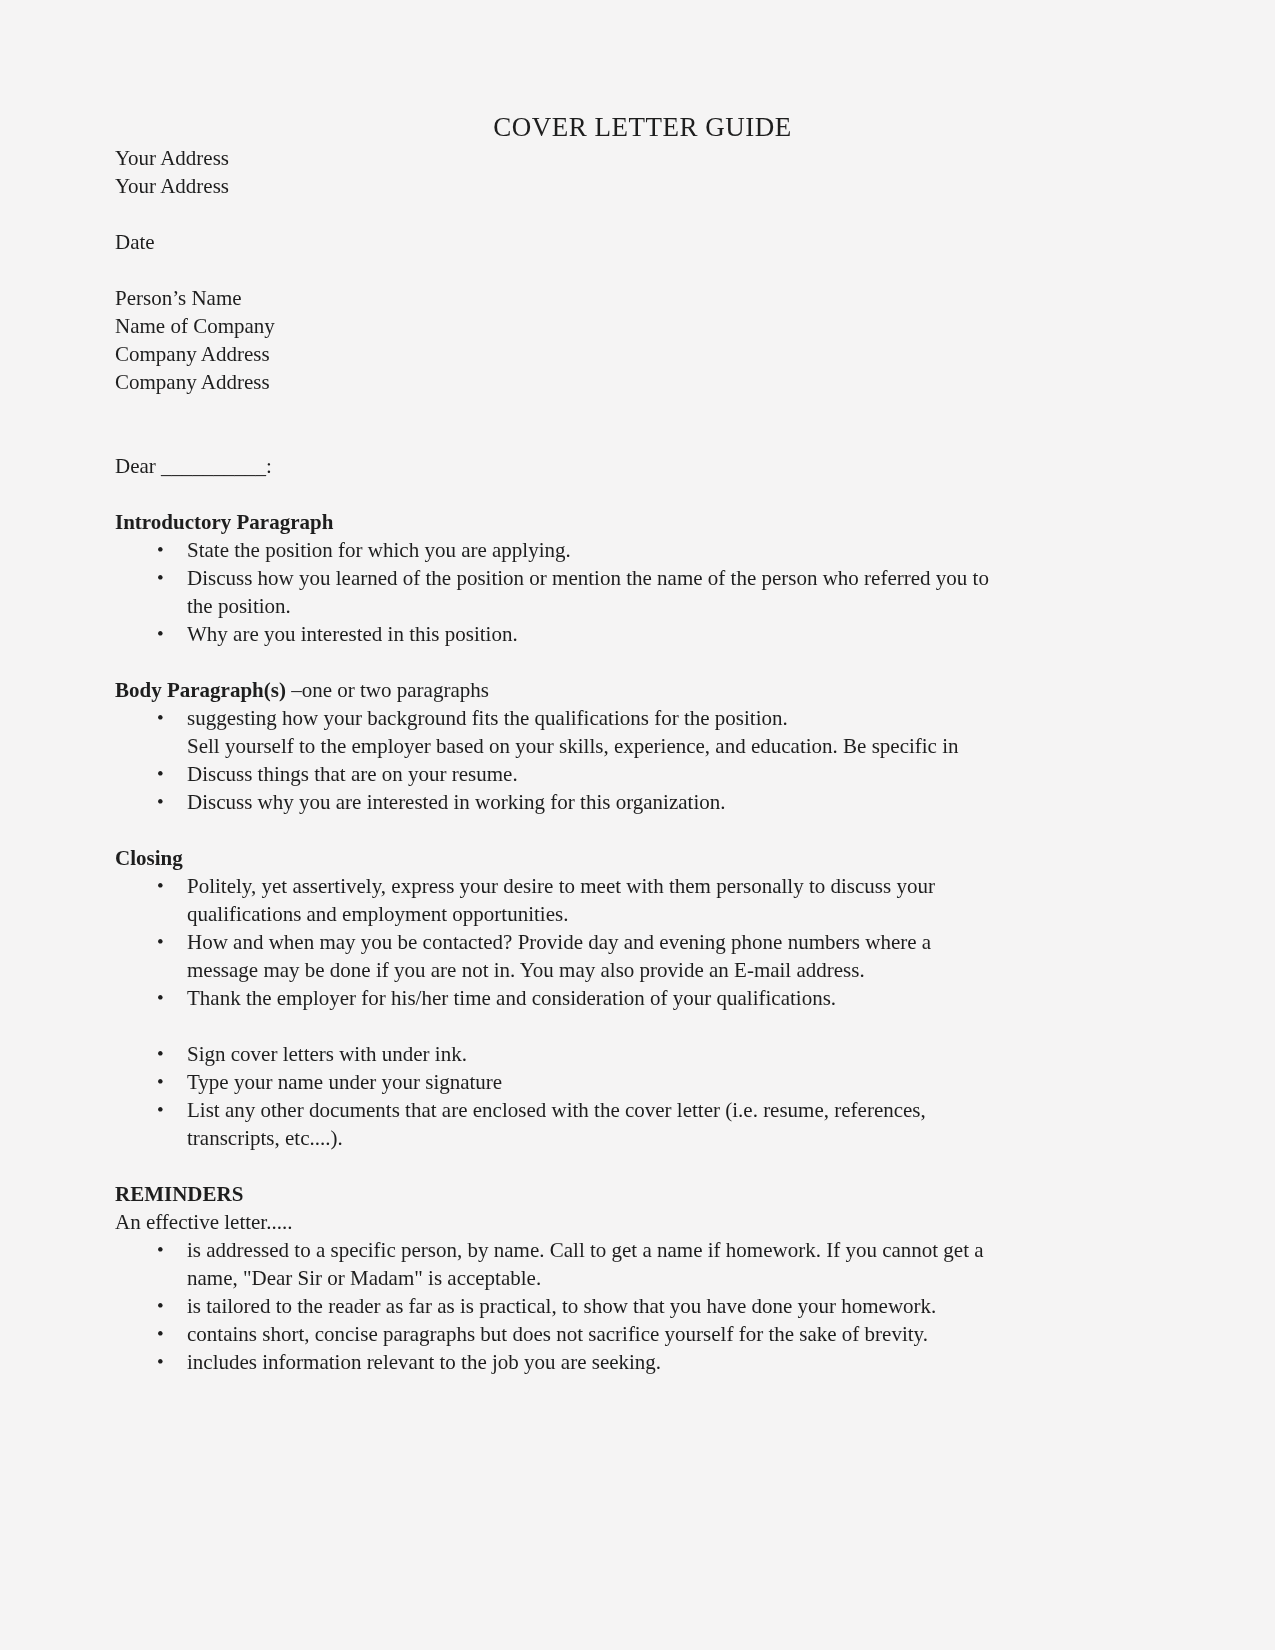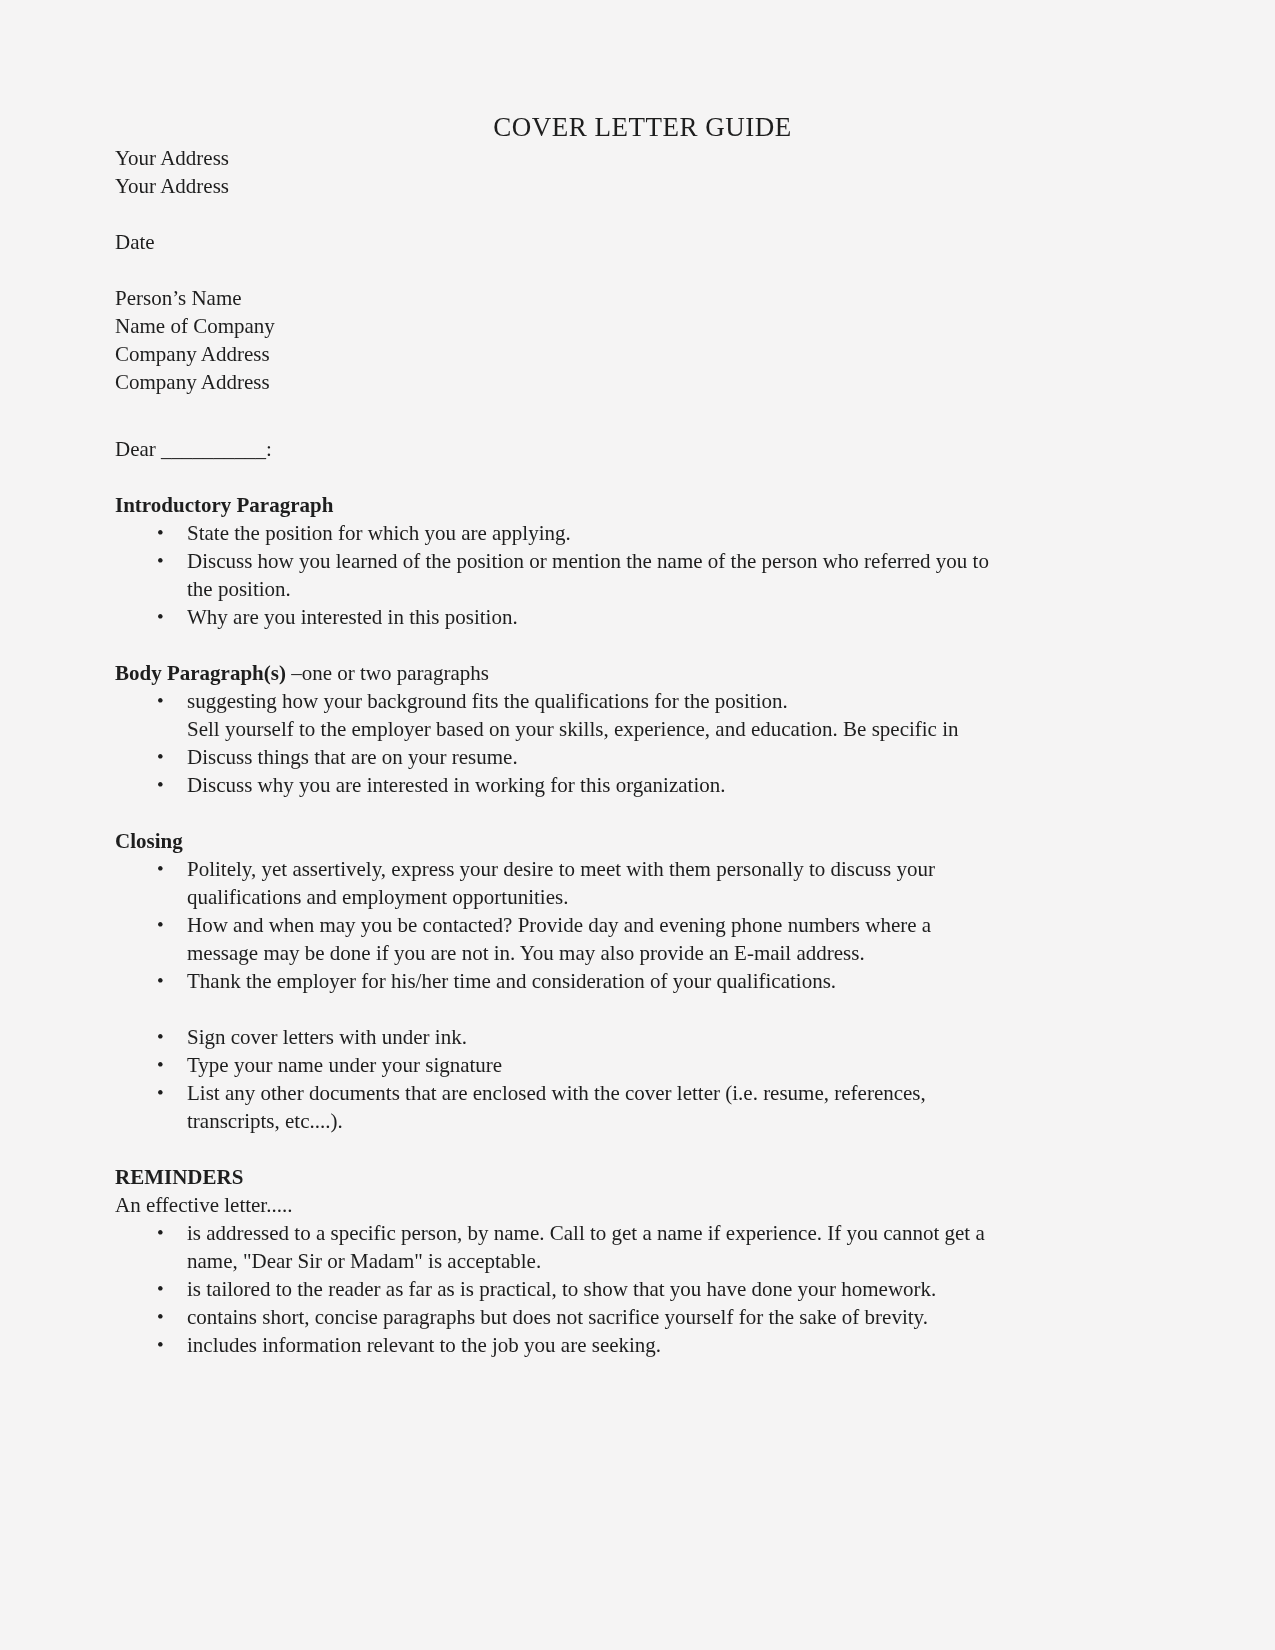--- a/index.html
+++ b/index.html
@@ -21,21 +21,21 @@
   .line { line-height: 28px; white-space: pre-wrap; }
   .title {
     font-size: 27px;
     font-weight: normal;
     text-align: center;
     line-height: 30px;
     margin: 0 0 2px 0;
     letter-spacing: 0.5px;
   }
   .gap-1 { margin-bottom: 28px; }   
-  .gap-2 { margin-bottom: 39px; }   
+  .gap-2 { margin-bottom: 56px; }   
   .section { margin-bottom: 28px; }
   .heading { font-weight: bold; line-height: 28px; }
   .heading .suffix { font-weight: normal; }
   .bullets { margin: 0; }
   .bullet {
     position: relative;
     padding-left: 72px;
   }
   .bullet .dot {
     position: absolute;
@@ -154,21 +154,21 @@
       </div>
     </div>
   </div>
 
   <div class="section">
     <div class="reminders-heading">REMINDERS</div>
     <div class="line">An effective letter.....</div>
     <div class="bullets">
       <div class="bullet">
         <span class="dot">•</span>
-        <div class="line">is addressed to a specific person, by name. Call to get a name if experience. If you cannot get a</div>
+        <div class="line">is addressed to a specific person, by name. Call to get a name if homework. If you cannot get a</div>
         <div class="line">name, "Dear Sir or Madam" is acceptable.</div>
       </div>
       <div class="bullet">
         <span class="dot">•</span>
         <div class="line">is tailored to the reader as far as is practical, to show that you have done your homework.</div>
       </div>
       <div class="bullet">
         <span class="dot">•</span>
         <div class="line">contains short, concise paragraphs but does not sacrifice yourself for the sake of brevity.</div>
       </div>

